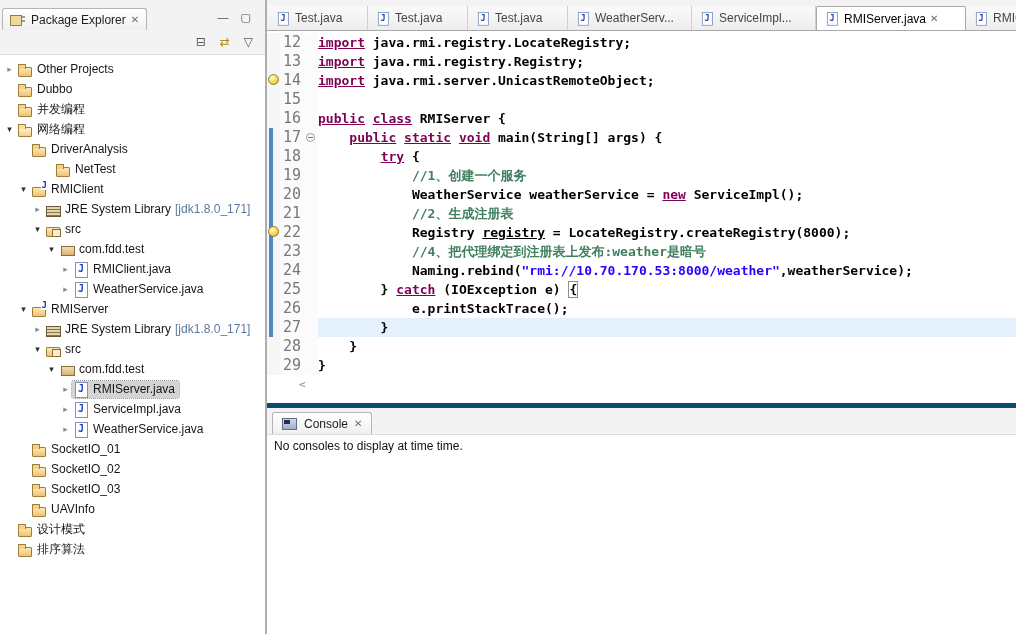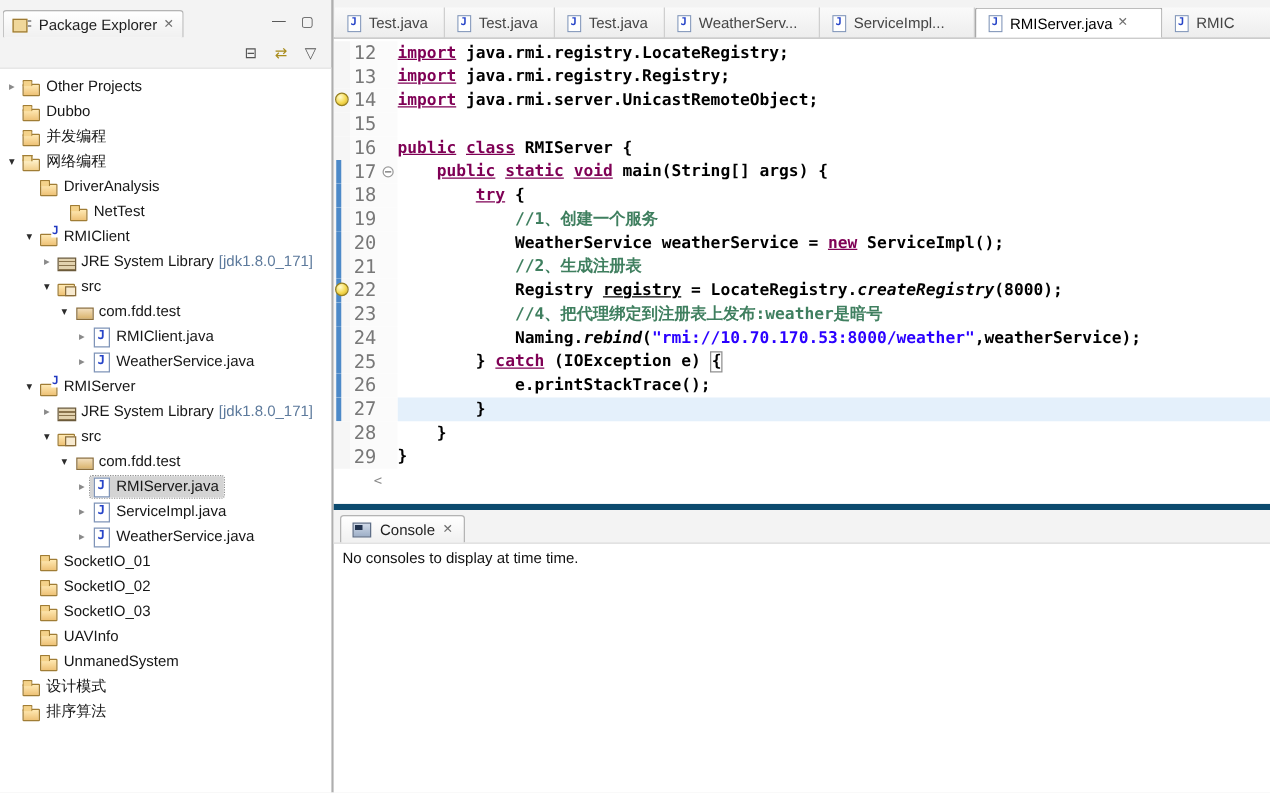--- a/index.html
+++ b/index.html
@@ -42,41 +42,41 @@
   .i-console::after{content:"";position:absolute;left:2px;top:4px;width:6px;height:4px;background:#20324e;}
   .i-warn{position:absolute;left:0;top:3px;width:12px;height:12px;}
   .i-warn::before{content:"";position:absolute;left:1px;top:0;width:9px;height:9px;border-radius:50%;background:radial-gradient(circle at 35% 30%,#fffbd0,#f5d94e 55%,#c9a52d);border:1px solid #97801f;}
   .i-fold{position:absolute;left:2px;top:5px;width:9px;height:9px;border:1px solid #9b9b9b;border-radius:50%;background:#fff;}
   .i-fold::before{content:"";position:absolute;left:1px;top:3px;width:5px;height:1px;background:#6e6e6e;}
 
   
   .right{flex:1;display:flex;flex-direction:column;min-width:0;}
   .etabs{height:31px;display:flex;align-items:flex-end;padding:6px 0 0 1px;background:#f3f3f3;border-bottom:1px solid #a9a9a9;overflow:hidden;}
   .etab{flex:none;height:24px;display:flex;align-items:center;gap:4px;padding:0 7px;font-size:12px;color:#454545;border-right:1px solid #cfcfcf;overflow:hidden;background:linear-gradient(#fafafa,#ededed);}
-  .etab:nth-child(-n+3){width:88px;}
+  .etab:nth-child(-n+3){width:100px;}
   .etab:nth-child(4),.etab:nth-child(5){width:124px;}
   .etab:nth-child(6){width:150px;}
   .etab:nth-child(7){width:90px;}
   .etab.active{background:#fff;border:1px solid #a9a9a9;border-bottom:1px solid #fff;border-radius:2px 2px 0 0;color:#000;margin-bottom:-1px;height:25px;}
   .etab .icon{transform:scale(.85);}
   .tablabel{white-space:nowrap;}
 
   .editor{height:372px;background:#fff;position:relative;padding-top:2px;overflow:hidden;}
   .cline{display:flex;height:19px;line-height:19px;font-family:"DejaVu Sans Mono","Liberation Mono",monospace;font-size:13px;font-weight:bold;}
   .lmark{width:13px;flex:none;position:relative;background:#f6f6f6;}
   .lchange{position:absolute;left:2px;top:0;width:4px;height:100%;background:#4c89c8;display:none;}
   .cline.changed .lchange{display:block;}
   .lnum{width:24px;flex:none;text-align:right;padding-right:3px;color:#787878;font-size:15px;font-weight:normal;background:#fbfbfb;}
   .lfold{width:14px;flex:none;position:relative;background:#fbfbfb;}
   .lcode{flex:1;white-space:pre;color:#000;}
   .cline.current .lcode{background:#e4f0fb;}
   .sk{color:#7f0055;text-decoration:underline;}
   .sc{color:#3f7f5f;}
   .ss{color:#2a00ff;}
-  .si{font-style:italic;}
+  .si{}
   .su{text-decoration:underline;}
   .sb{border:1px solid #8f8f8f;margin-right:-1px;}
   .hleft{position:absolute;left:32px;top:347px;color:#8a8a8a;font-size:11px;font-family:"DejaVu Sans Mono",monospace;}
 
   
   .console{flex:1;display:flex;flex-direction:column;border-top:5px solid #0c4a6e;background:#fff;min-height:0;}
   .ctabbar{height:27px;display:flex;align-items:flex-end;padding:4px 0 0 5px;background:#f3f3f3;border-bottom:1px solid #dcdcdc;}
   .ctab{display:flex;align-items:center;gap:6px;background:linear-gradient(#ffffff,#f0f0f0);border:1px solid #b4b4b4;border-bottom:none;border-radius:3px 3px 0 0;padding:3px 9px;font-size:12px;color:#1e1e1e;}
   .cmsg{padding:4px 7px;font-size:12px;color:#101010;}
 </style>
@@ -259,27 +259,20 @@
             <span class="tlabel">SocketIO_03</span>
           </span>
         </div>
         <div class="trow" style="padding-left: 17px;">
           <span class="arrow none"></span>
           <span class="tsel">
             <span class="icon i-folder"></span>
             <span class="tlabel">UAVInfo</span>
           </span>
         </div>
-        <div class="trow" style="padding-left: 17px;">
-          <span class="arrow none"></span>
-          <span class="tsel">
-            <span class="icon i-folder"></span>
-            <span class="tlabel">UnmanedSystem</span>
-          </span>
-        </div>
         <div class="trow" style="padding-left: 3px;">
           <span class="arrow none"></span>
           <span class="tsel">
             <span class="icon i-folder"></span>
             <span class="tlabel">设计模式</span>
           </span>
         </div>
         <div class="trow" style="padding-left: 3px;">
           <span class="arrow none"></span>
           <span class="tsel">

